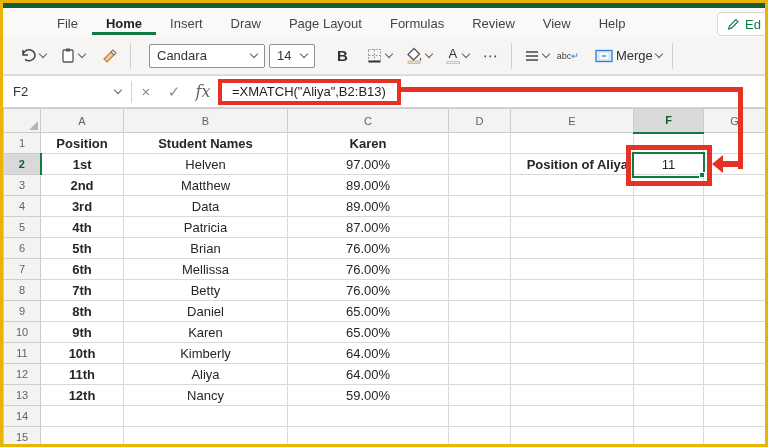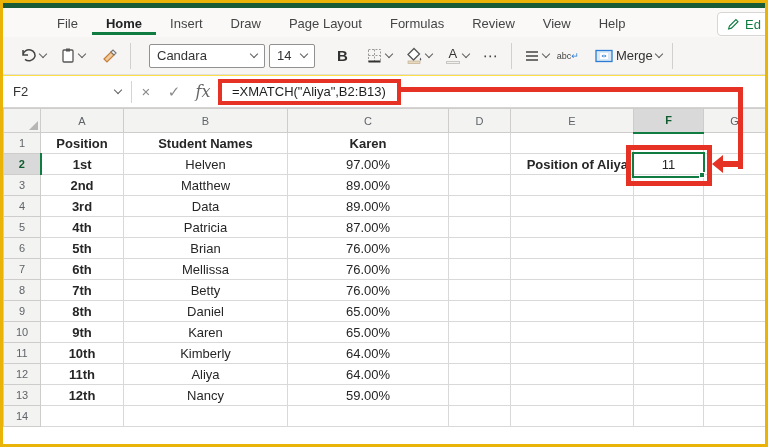--- a/index.html
+++ b/index.html
@@ -393,20 +393,30 @@
             <tr>
               <th>14</th>
               <td class="bold center"></td>
               <td class="center"></td>
               <td class="center"></td>
               <td class=""></td>
               <td class="bold right"></td>
               <td class="center"></td>
               <td class=""></td>
             </tr>
+            <tr>
+              <th>15</th>
+              <td class="bold center"></td>
+              <td class="center"></td>
+              <td class="center"></td>
+              <td class=""></td>
+              <td class="bold right"></td>
+              <td class="center"></td>
+              <td class=""></td>
+            </tr>
           </tbody>
       </table>
     </div>
 
     <div class="sel-border"></div>
     <div class="fill-handle"></div>
 
     <div class="ann ann-formula-rect"></div>
     <div class="ann ann-hline"></div>
     <div class="ann ann-vline"></div>

